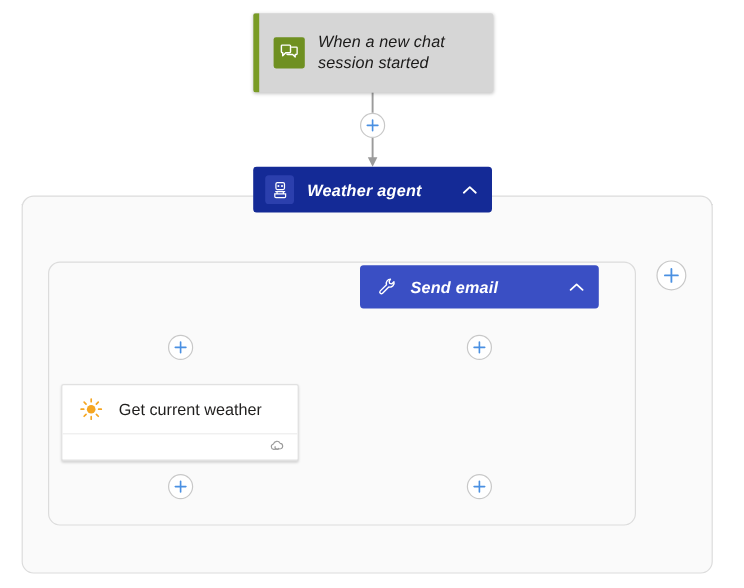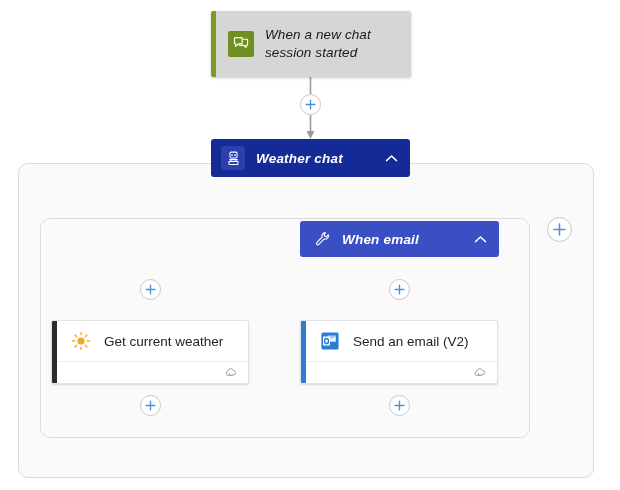--- a/index.html
+++ b/index.html
@@ -224,21 +224,21 @@
   }
   .action .footer {
     height: 21px;
     flex: 0 0 auto;
     display: flex;
     align-items: center;
     justify-content: flex-end;
     padding-right: 10px;
   }
 
-  .card-weather { position: absolute; left: 51px;  top: 320px; }
+  .card-weather { position: absolute; left: 51px;  top: 320px; flex-direction: column; }
   .card-email   { position: absolute; left: 300px; top: 320px; }
 
   
   .plus {
     position: absolute;
     width: 21px;
     height: 21px;
     border-radius: 50%;
     background: #ffffff;
     border: 1px solid #c8c8c8;
@@ -309,36 +309,36 @@
   <div class="node agent">
     <div class="tile">
       <svg width="15" height="15" viewBox="0 0 16 16">
         <rect x="4.2" y="1.2" width="7.6" height="6.2" rx="1.3" fill="none" stroke="#ffffff" stroke-width="1.1"></rect>
         <circle cx="6.4" cy="4.3" r="0.95" fill="#ffffff"></circle>
         <circle cx="9.6" cy="4.3" r="0.95" fill="#ffffff"></circle>
         <path d="M4.0 9.2h8M3.2 11.3h9.6a0 0 0 0 1 0 0v2.2a1 1 0 0 1-1 1H4.2a1 1 0 0 1-1-1z" fill="none" stroke="#ffffff" stroke-width="1.1" stroke-linecap="round"></path>
         <path d="M5.2 9.2v2.1M10.8 9.2v2.1" stroke="#ffffff" stroke-width="1.1"></path>
       </svg>
     </div>
-    <div class="label">Weather chat</div>
+    <div class="label">Weather agent</div>
     <div class="chev">
       <svg width="13" height="9" viewBox="0 0 13 9">
         <path d="M1.5 6.6L6.5 2l5 4.6" fill="none" stroke="#ffffff" stroke-width="1.5" stroke-linecap="round" stroke-linejoin="round"></path>
       </svg>
     </div>
   </div>
 
 
   <div class="node tool tool-email">
     <div class="ticon">
       <svg width="16" height="16" viewBox="0 0 16 16">
         <path d="M10.4 1.6a3.5 3.5 0 0 0-3.3 4.6L1.9 11.4a1.3 1.3 0 0 0 1.9 1.9l5.2-5.2a3.5 3.5 0 0 0 4.3-4.4l-1.9 1.9-1.7-.4-.4-1.7z" fill="none" stroke="#ffffff" stroke-width="1.15" stroke-linejoin="round"></path>
       </svg>
     </div>
-    <div class="label">When email</div>
+    <div class="label">Send email</div>
     <div class="chev">
       <svg width="13" height="9" viewBox="0 0 13 9">
         <path d="M1.5 6.6L6.5 2l5 4.6" fill="none" stroke="#ffffff" stroke-width="1.5" stroke-linecap="round" stroke-linejoin="round"></path>
       </svg>
     </div>
   </div>
 
   <div class="action card-weather">
     <div class="accent accent-dark"></div>
     <div class="body">
@@ -358,45 +358,20 @@
         <span>
           <svg width="14" height="11" viewBox="0 0 16 12">
             <path d="M4.6 9.4a2.6 2.6 0 0 1-.2-5.1 3.4 3.4 0 0 1 6.4-.6 2.6 2.6 0 0 1 .5 5.1z" fill="none" stroke="#9a9a9a" stroke-width="1.1" stroke-linejoin="round"></path>
             <path d="M6.2 6.4a2 2 0 0 0 3.6 1.8" fill="none" stroke="#9a9a9a" stroke-width="1.1"></path>
           </svg>
         </span>
       </div>
     </div>
   </div>
 
-  <div class="action card-email">
-    <div class="accent accent-blue"></div>
-    <div class="body">
-      <div class="row">
-        <div class="aicon">
-          <svg width="20" height="20" viewBox="0 0 20 20">
-            <rect x="1.4" y="1.4" width="17.2" height="17.2" rx="1.6" fill="#2b7cd3"></rect>
-            <rect x="7.6" y="4.6" width="8.2" height="6.1" fill="#ffffff" opacity="0.92"></rect>
-            <path d="M7.6 4.6h8.2v1l-4.1 2.6-4.1-2.6z" fill="#2b7cd3" opacity="0.35"></path>
-            <rect x="3.0" y="5.4" width="7.0" height="9.2" rx="0.8" fill="#ffffff"></rect>
-            <ellipse cx="6.5" cy="10.0" rx="2.0" ry="2.6" fill="none" stroke="#2b7cd3" stroke-width="1.5"></ellipse>
-          </svg>
-        </div>
-        <div class="label">Send an email (V2)</div>
-      </div>
-      <div class="footer">
-        <span>
-          <svg width="14" height="11" viewBox="0 0 16 12">
-            <path d="M4.6 9.4a2.6 2.6 0 0 1-.2-5.1 3.4 3.4 0 0 1 6.4-.6 2.6 2.6 0 0 1 .5 5.1z" fill="none" stroke="#9a9a9a" stroke-width="1.1" stroke-linejoin="round"></path>
-            <path d="M6.2 6.4a2 2 0 0 0 3.6 1.8" fill="none" stroke="#9a9a9a" stroke-width="1.1"></path>
-          </svg>
-        </span>
-      </div>
-    </div>
-  </div>
 
   <div class="plus plus-trigger">
     <svg width="11" height="11" viewBox="0 0 12 12">
       <path d="M6 1.2v9.6M1.2 6h9.6" stroke="#4a90e2" stroke-width="1.5" stroke-linecap="round"></path>
     </svg>
   </div>
   <div class="plus plus-weather-a">
     <svg width="11" height="11" viewBox="0 0 12 12">
       <path d="M6 1.2v9.6M1.2 6h9.6" stroke="#4a90e2" stroke-width="1.5" stroke-linecap="round"></path>
     </svg>

